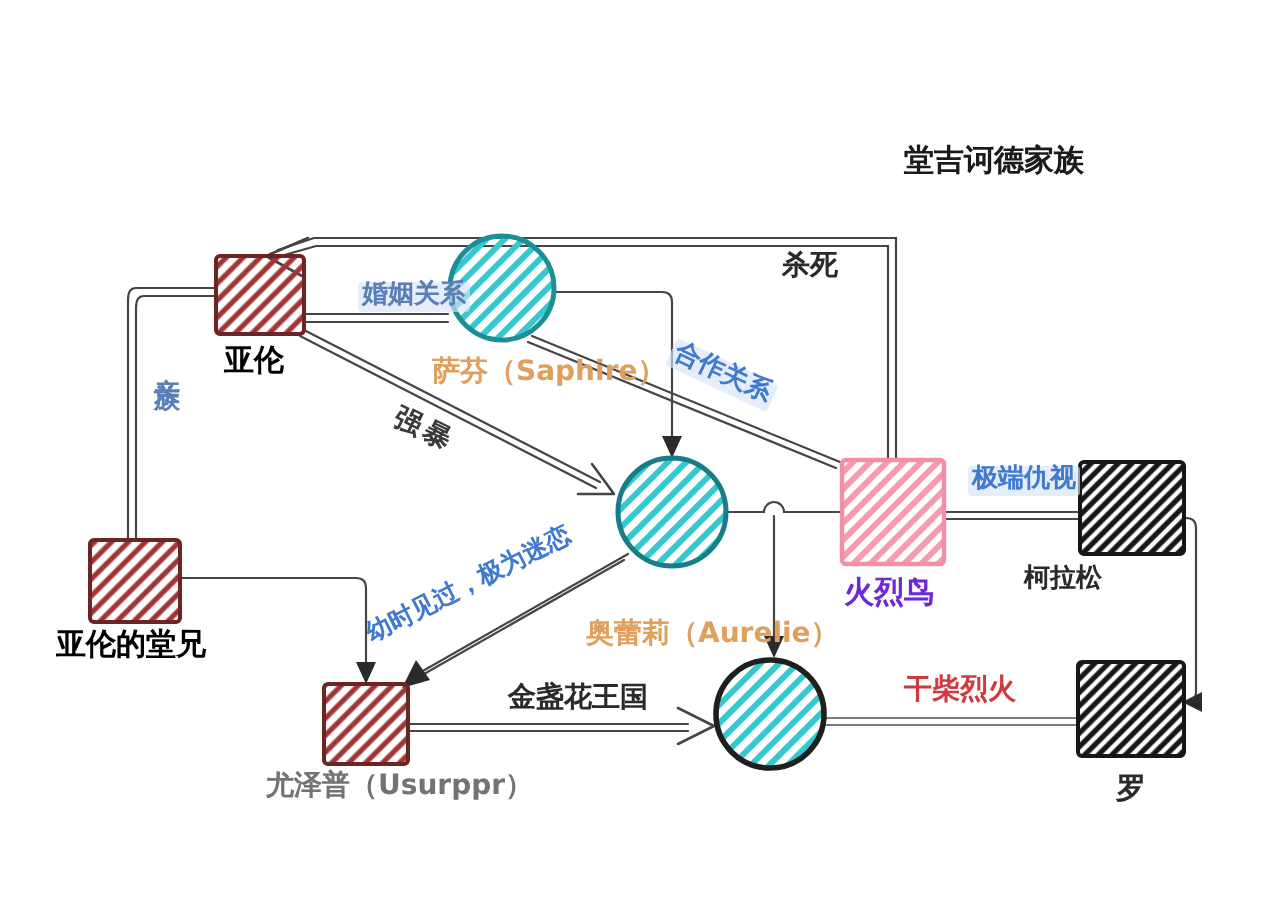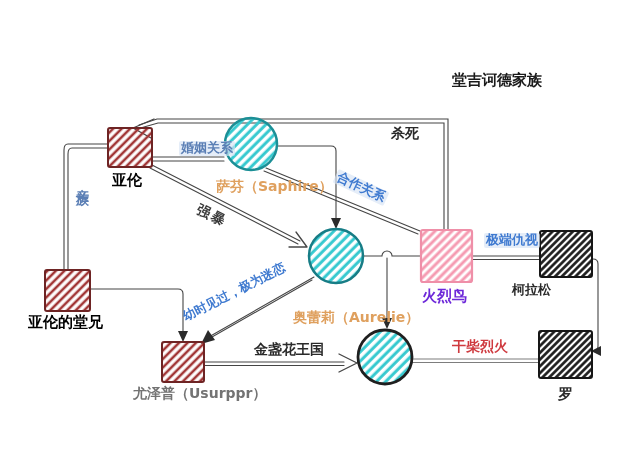--- a/index.html
+++ b/index.html
@@ -11,21 +11,21 @@
   .lbl{position:absolute;white-space:nowrap;font-weight:700;line-height:1.15;}
   .title{font-size:15px;color:#1b1b1b;}
   .node-lbl{font-size:14px;}
   .red-t{color:#000000;}
   .red2-t{color:#737373;}
   .orange-t{color:#dfa05e;}
   .pink-t{color:#6d28d9;}
   .black-t{color:#2a2a2a;}
   .blue-t{color:#5b7fb5;}
   .bblue-t{color:#3f7ad0;}
-  .crimson-t{color:#cf3a3f;}
+  .crimson-t{color:#cf3a3f;font-family:Liberation Mono, monospace;}
   .edge-lbl{font-size:13px;}
   .hl{background:rgba(215,227,244,0.65);padding:0 2px;border-radius:2px;}
   .vert{writing-mode:vertical-rl;text-orientation:upright;letter-spacing:3px;}
   .rot-rape{transform:rotate(26deg);letter-spacing:2px;color:#3a3a3a;}
   .rot-coop{transform:rotate(25deg);}
   .rot-child{transform:rotate(-27deg);font-size:12.5px;}
 </style>
 </head>
 <body>
 

